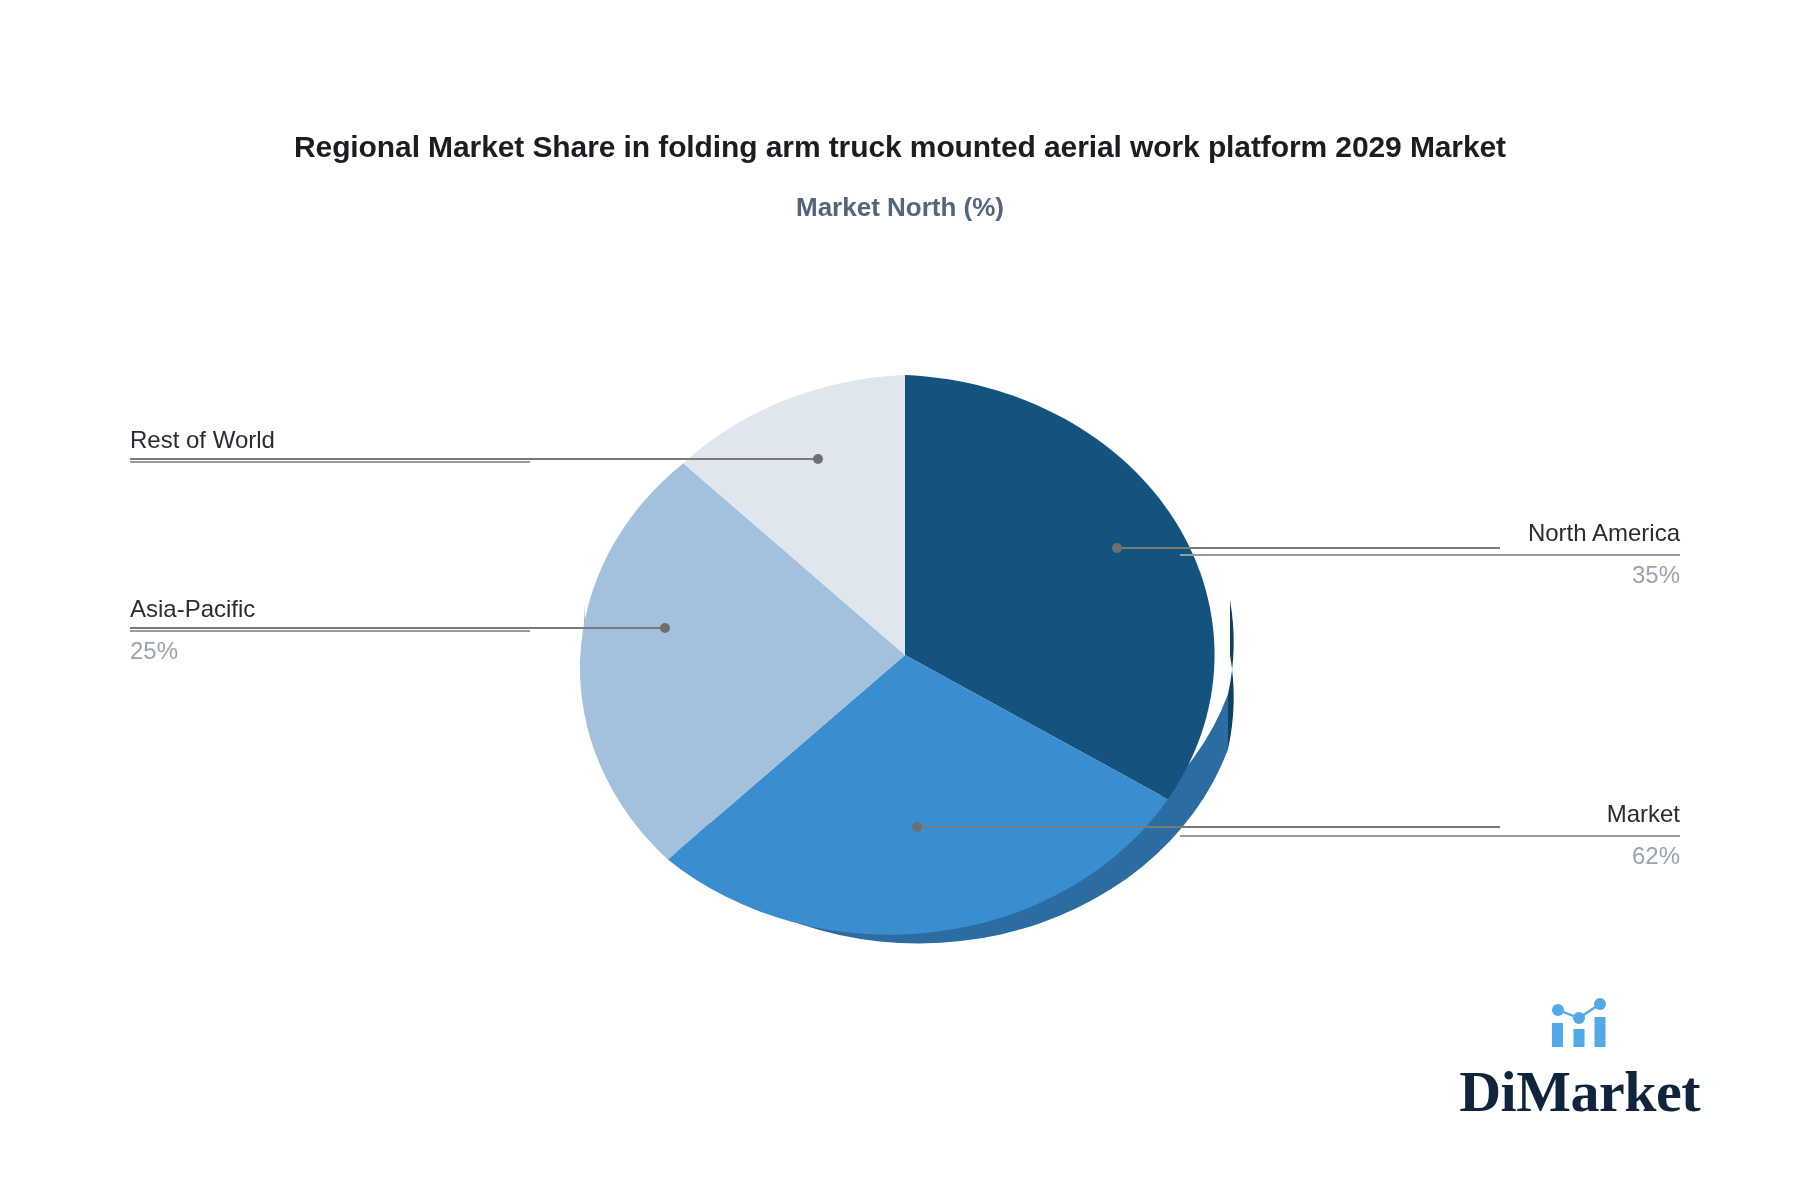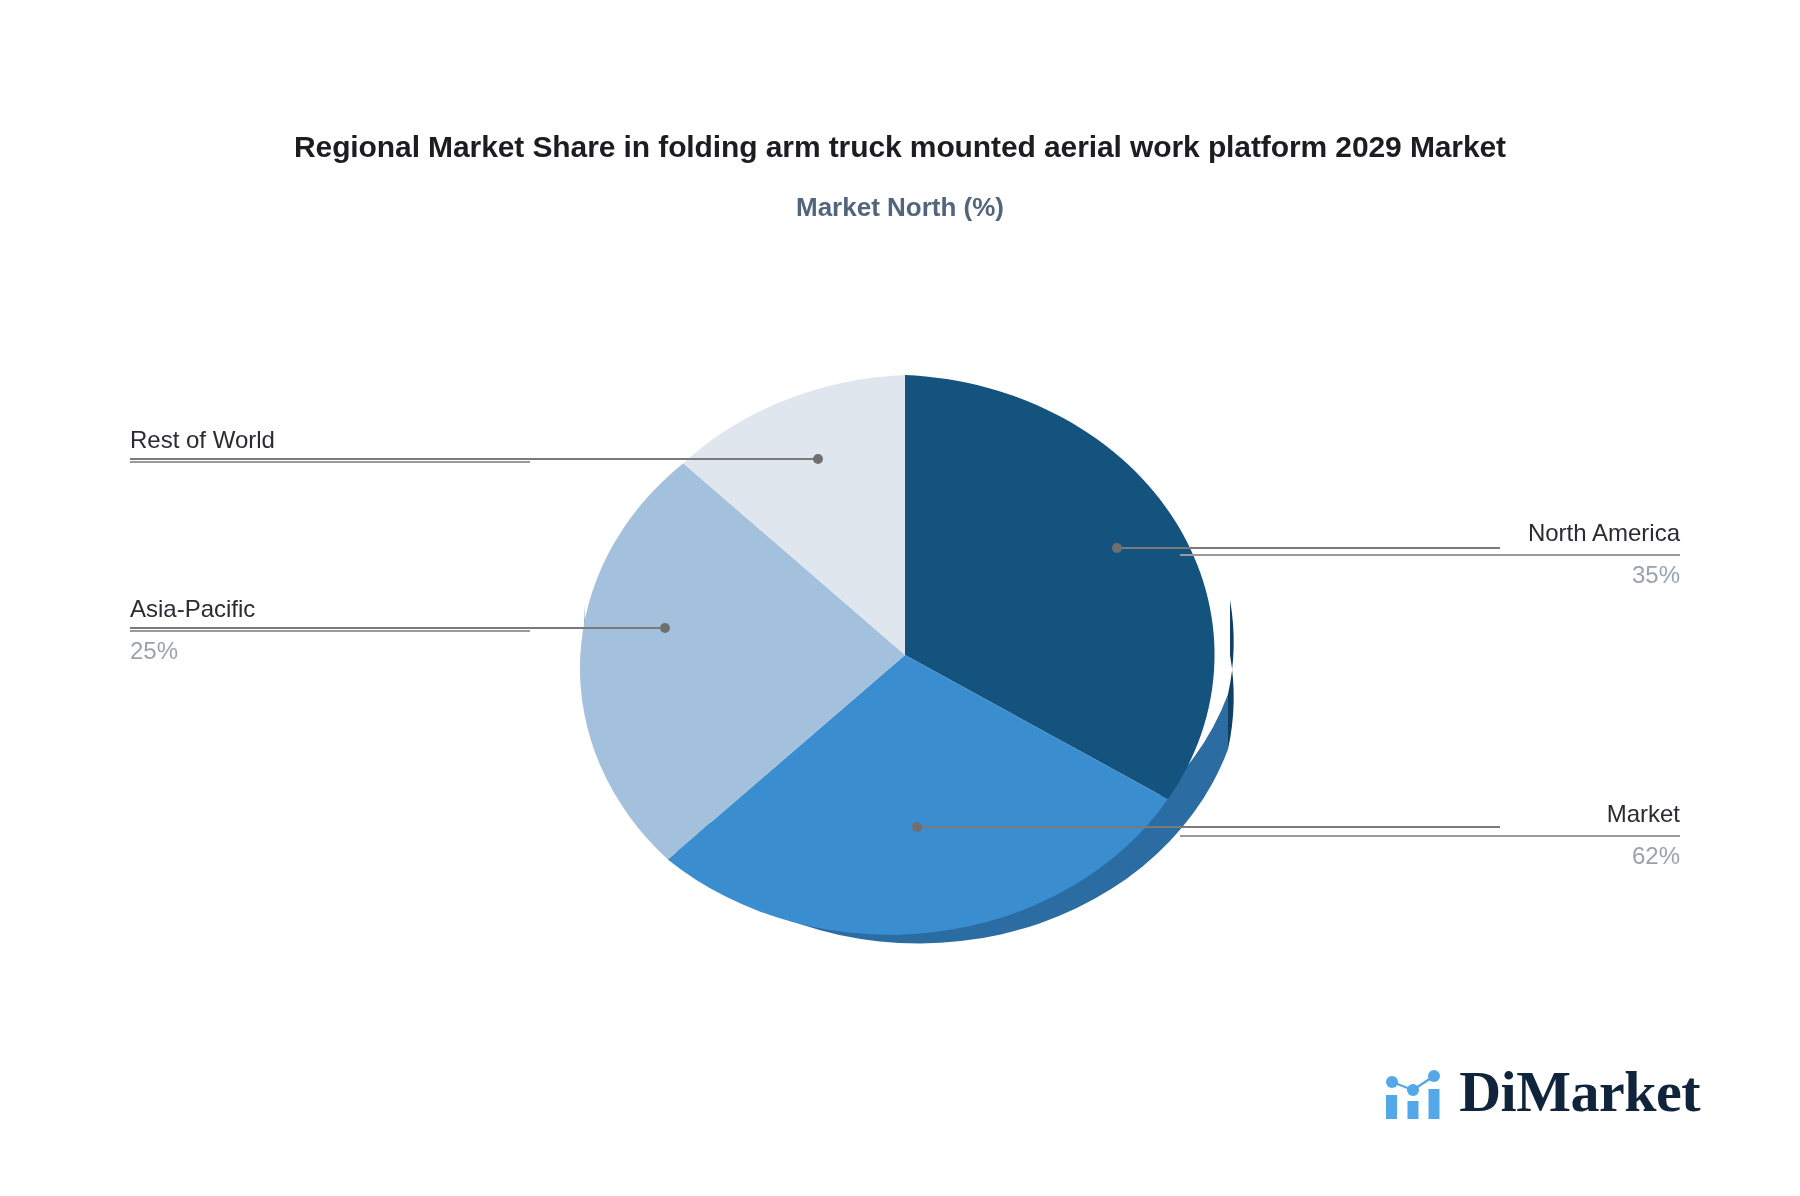--- a/index.html
+++ b/index.html
@@ -46,21 +46,21 @@
   .callout.right{text-align:right;}
 
   #callout-rest-of-world{left:130px;top:425px;width:400px;}
   #callout-asia-pacific{left:130px;top:594px;width:400px;}
   #callout-north-america{left:1180px;top:518px;width:500px;}
   #callout-europe{left:1180px;top:799px;width:500px;}
 
   
   #logo{
     position:absolute;right:100px;bottom:75px;
-    display:flex;align-items:center;gap:14px;
+    display:flex;align-items:center;gap:14px;flex-direction:column;
   }
   #logo .mark{display:block;}
   #logo .wordmark{
     font-family:"Liberation Serif", serif;
     font-size:58px;font-weight:bold;color:#10253c;
     letter-spacing:-0.5px;line-height:58px;
   }
 </style>
 </head>
 <body>

